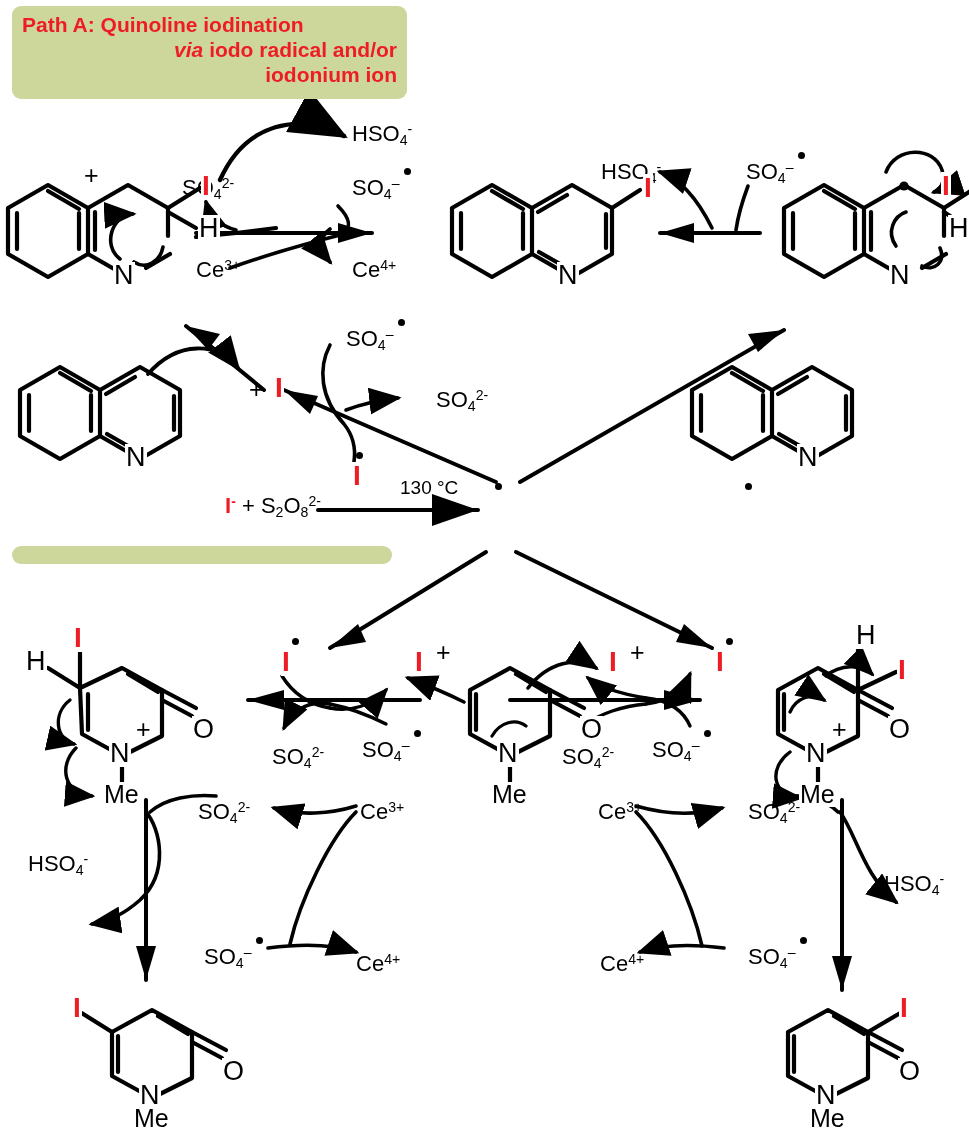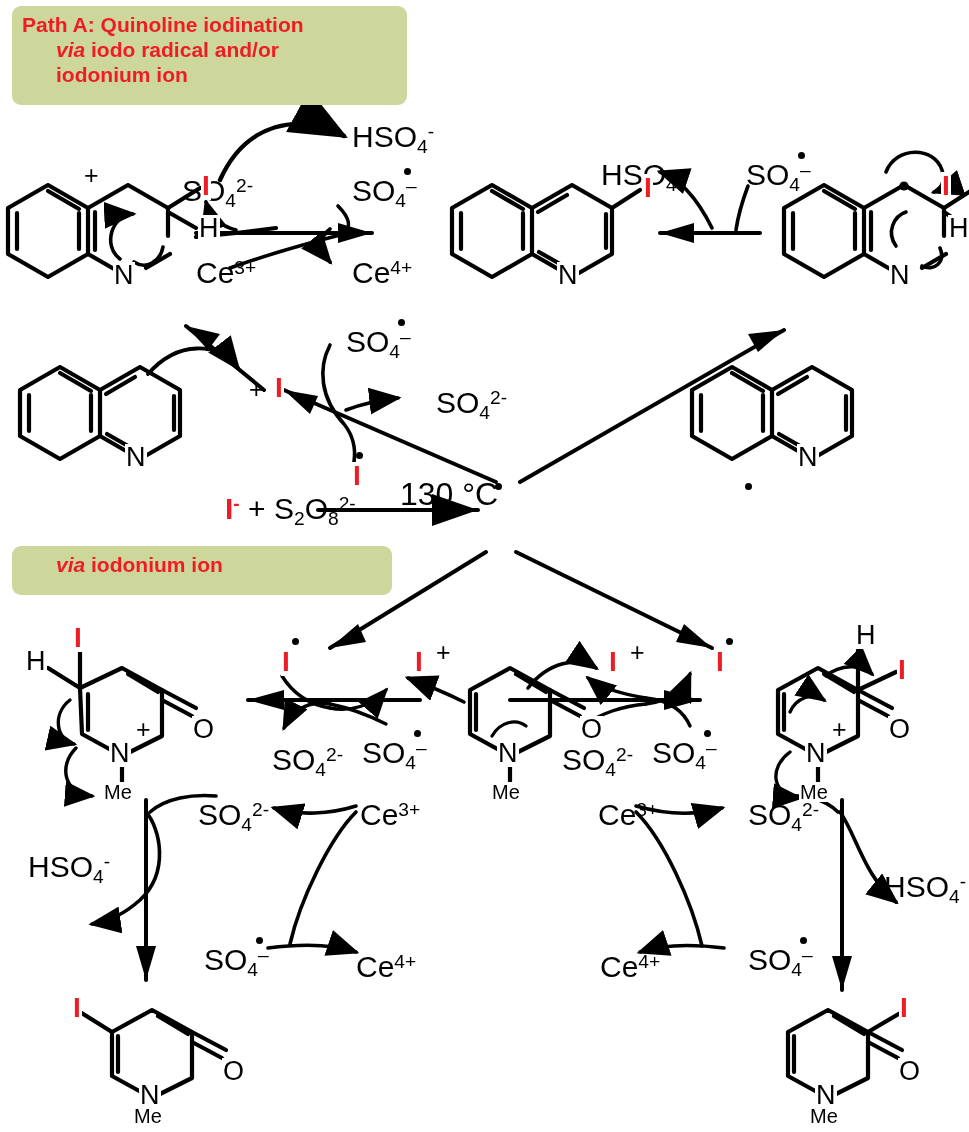--- a/index.html
+++ b/index.html
@@ -3,32 +3,32 @@
 <meta charset="utf-8">
 <style>
   html,body{margin:0;padding:0;background:#fff;}
   body{width:969px;height:1132px;position:relative;
        font-family:"Liberation Sans",sans-serif;color:#000;overflow:hidden;}
   #stage{position:absolute;left:0;top:0;width:969px;height:1132px;}
   svg#art{position:absolute;left:0;top:0;width:969px;height:1132px;}
 
   .plabel{position:absolute;background:#cdd69b;border-radius:9px;
           color:#ee1c25;font-weight:bold;font-size:21px;line-height:25px;
-          padding:6px 10px 18px 10px;box-sizing:border-box;}
-  .plabel .ind{display:block;padding-left:34px;}
+          padding:6px 10px 12px 10px;box-sizing:border-box;}
+  .plabel .ind{display:block;padding-left:34px;text-align:right;}
   .plabel i{font-style:italic;}
 
-  .lab{position:absolute;white-space:nowrap;font-size:30px;line-height:1;
+  .lab{position:absolute;white-space:nowrap;font-size:22px;line-height:1;
        font-family:"Liberation Sans",sans-serif;}
   .lab sub{font-size:.64em;vertical-align:-.28em;}
   .lab sup{font-size:.64em;vertical-align:.48em;}
   .red{color:#ee1c25;font-weight:bold;}
   .atom{position:absolute;font-size:27px;line-height:1;background:#fff;
         padding:0 1px;white-space:nowrap;}
-  .atom.sm{font-size:20px;}
+  .atom.sm{font-size:25px;}
   .iod{position:absolute;color:#ee1c25;font-weight:bold;font-size:28px;
        line-height:1;background:#fff;padding:0 1px;}
   .plus{position:absolute;font-size:25px;line-height:1;}
   .dot{position:absolute;width:7px;height:7px;border-radius:50%;background:#000;}
 </style>
 </head>
 <body>
 
 <div id="stage">
 
@@ -226,21 +226,20 @@
   </g>
 </svg>
 
 <div class="plabel" style="left:12px;top:6px;width:395px;">
   <span>Path A: Quinoline iodination</span>
   <span class="ind"><i>via</i><span> iodo radical and/or</span></span>
   <span class="ind">iodonium ion</span>
 </div>
 
 <div class="plabel" style="left:12px;top:546px;width:380px;">
-  <span class="ind"><i>via</i><span> iodonium ion</span></span>
 </div>
 
 <div class="lab" style="left:182px;top:176px;">SO<sub>4</sub><sup>2-</sup></div>
 <div class="lab" style="left:196px;top:258px;">Ce<sup>3+</sup></div>
 <div class="lab" style="left:352px;top:176px;">SO<sub>4</sub><sup>–</sup></div>
 <div class="dot" style="left:404px;top:168px;"></div>
 <div class="lab" style="left:352px;top:258px;">Ce<sup>4+</sup></div>
 <div class="lab" style="left:352px;top:122px;">HSO<sub>4</sub><sup>-</sup></div>
 <div class="lab" style="left:601px;top:160px;">HSO<sub>4</sub><sup>-</sup></div>
 <div class="lab" style="left:746px;top:160px;">SO<sub>4</sub><sup>–</sup></div>
@@ -267,21 +266,21 @@
 <div class="plus" style="left:249px;top:377px;">+</div>
 <div class="iod" style="left:274px;top:374px;">I</div>
 
 <div class="dot" style="left:356px;top:452px;"></div>
 <div class="iod" style="left:352px;top:462px;">I</div>
 
 <div class="lab" style="left:225px;top:494px;">
   <span class="red">I</span><sup class="red">-</sup>
   <span> + </span>S<sub>2</sub>O<sub>8</sub><sup>2-</sup>
 </div>
-<div class="lab" style="left:400px;top:478px;font-size:32px;">130 °C</div>
+<div class="lab" style="left:400px;top:478px;font-size:19px;">130 °C</div>
 <div class="dot" style="left:495px;top:483px;"></div>
 <div class="dot" style="left:745px;top:483px;"></div>
 
 <div class="lab" style="left:272px;top:745px;">SO<sub>4</sub><sup>2-</sup></div>
 <div class="lab" style="left:362px;top:738px;">SO<sub>4</sub><sup>–</sup></div>
 <div class="dot" style="left:414px;top:730px;"></div>
 <div class="lab" style="left:562px;top:745px;">SO<sub>4</sub><sup>2-</sup></div>
 <div class="lab" style="left:652px;top:738px;">SO<sub>4</sub><sup>–</sup></div>
 <div class="dot" style="left:704px;top:730px;"></div>
 

